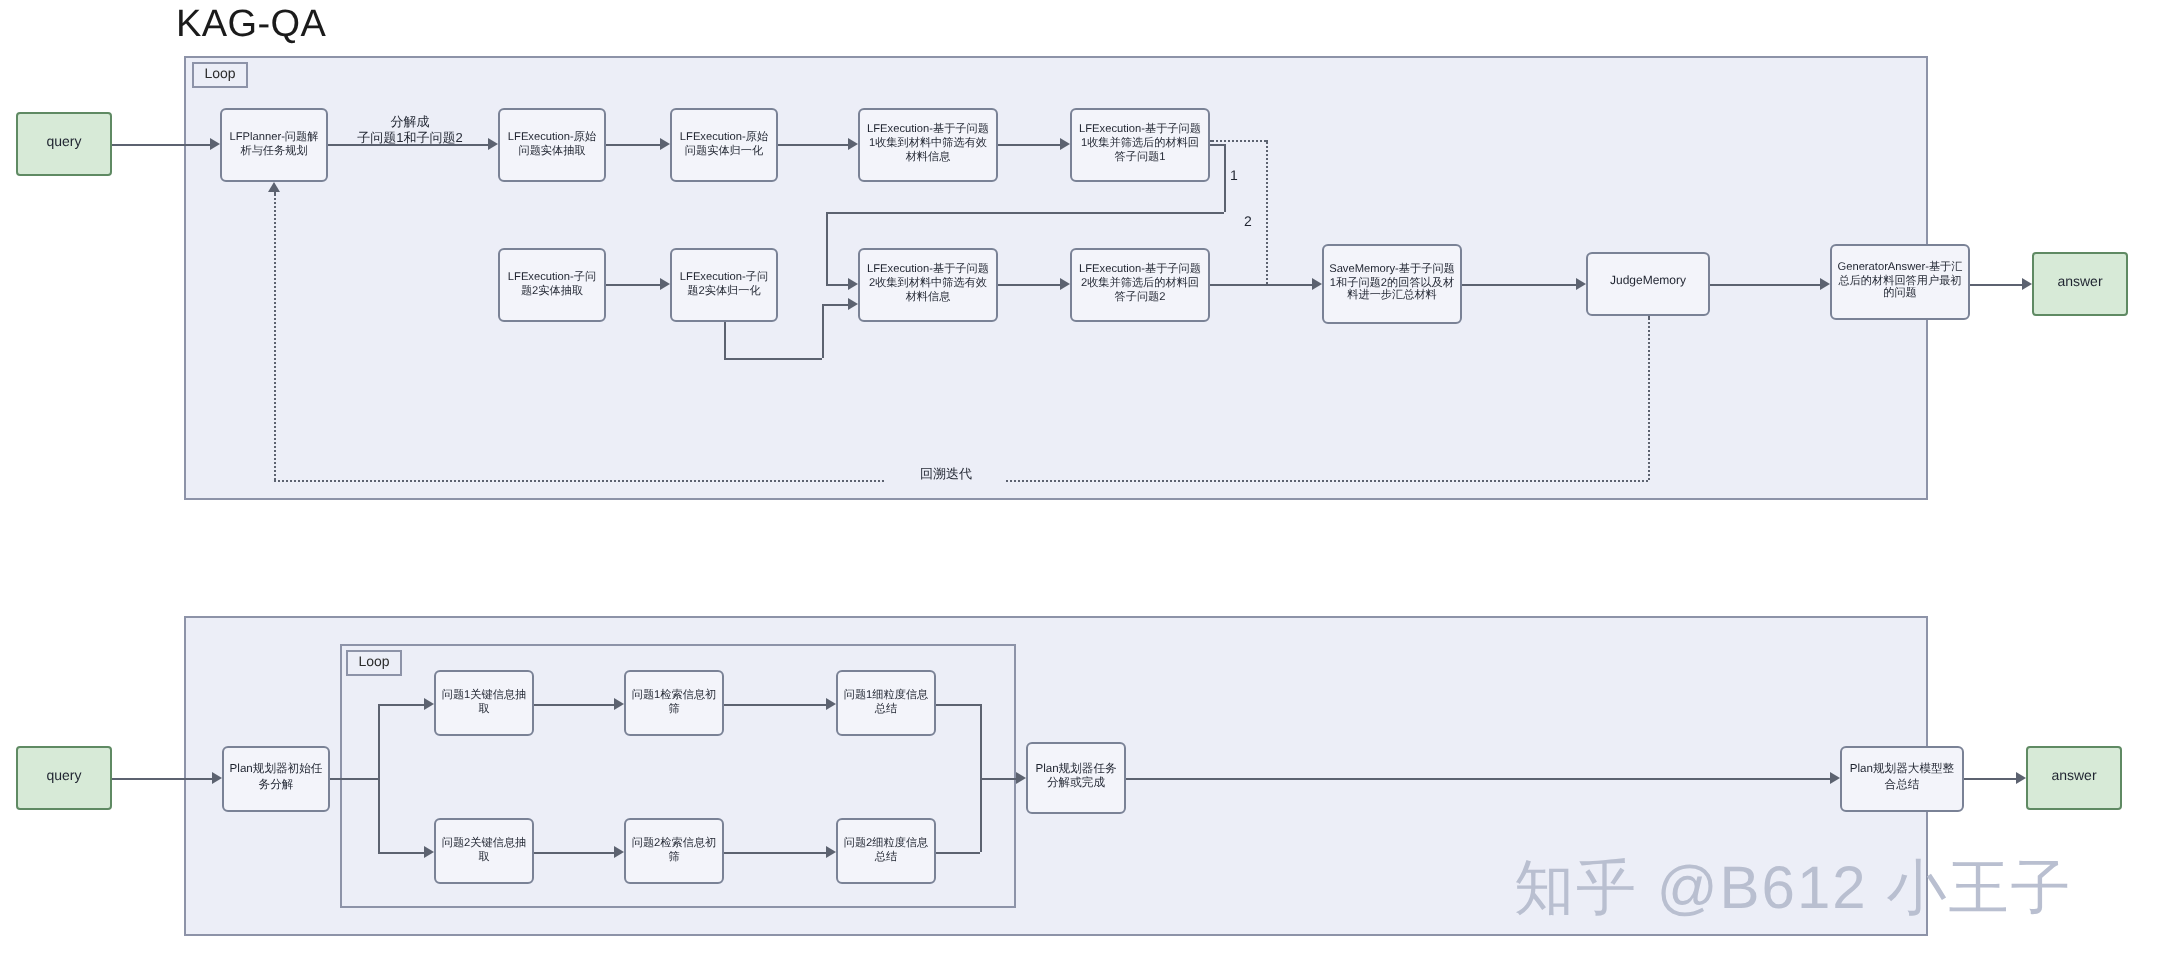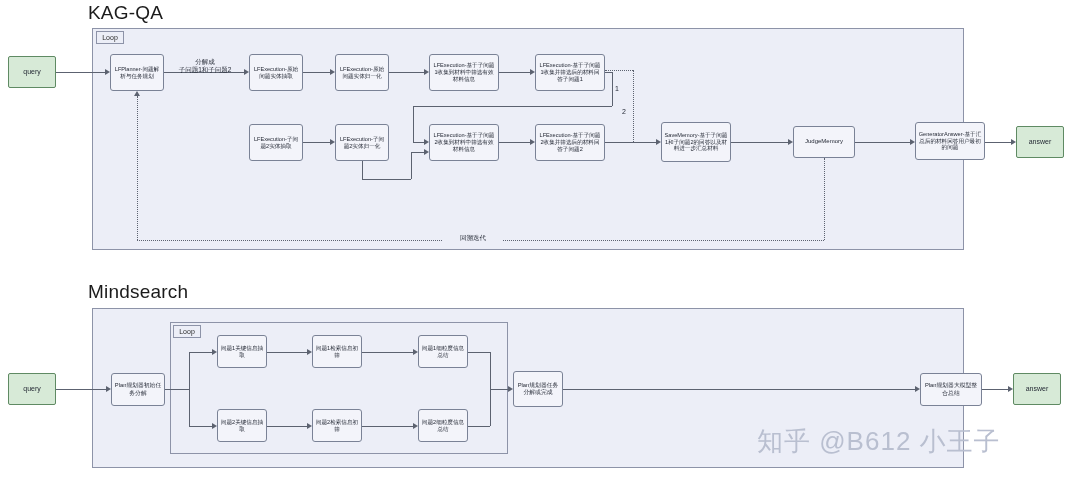--- a/index.html
+++ b/index.html
@@ -26,21 +26,21 @@
   .dot.h{height:0;border-top:1px dotted #5c6270;}
   .dot.v{width:0;border-left:1px dotted #5c6270;}
 
   .arrow{position:absolute;width:0;height:0;}
   .arrow.r{border-left:5px solid #5c6270;border-top:3.5px solid transparent;border-bottom:3.5px solid transparent;}
   .arrow.u{border-bottom:5px solid #5c6270;border-left:3.5px solid transparent;border-right:3.5px solid transparent;}
 
   .edgelabel{position:absolute;font-size:6.5px;color:#1f2430;text-align:center;line-height:1.25;white-space:nowrap;}
   .numlabel{position:absolute;font-size:7px;color:#1f2430;}
 
-  .watermark{position:absolute;font-size:26px;color:#b9bfd0;white-space:nowrap;letter-spacing:1px;}
+  .watermark{position:absolute;font-size:30px;color:#b9bfd0;white-space:nowrap;letter-spacing:1px;}
 </style>
 </head>
 <body>
 
 <div id="canvas">
 
   <div class="section-title" style="left:88px;top:2px;">KAG-QA</div>
 
   <div class="panel" style="left:92px;top:28px;width:872px;height:222px;"></div>
   <div class="looptab" style="left:96px;top:31px;width:28px;height:13px;">Loop</div>
@@ -150,21 +150,20 @@
   <div class="node term" style="left:1016px;top:126px;width:48px;height:32px;font-size:7px;">
     <span>answer</span>
   </div>
 
   <div class="dot v" style="left:824px;top:158px;height:82px;"></div>
   <div class="dot h" style="left:137px;top:240px;width:687px;"></div>
   <div class="dot v" style="left:137px;top:96px;height:144px;"></div>
   <div class="arrow u" style="left:133.5px;top:91px;"></div>
   <div class="edgelabel" style="left:443px;top:234px;width:60px;background:#eceef7;">回溯迭代</div>
 
-  <div class="section-title" style="left:88px;top:281px;">Mindsearch</div>
 
   <div class="panel" style="left:92px;top:308px;width:872px;height:160px;"></div>
 
   <div class="loopbox" style="left:170px;top:322px;width:338px;height:132px;"></div>
   <div class="looptab" style="left:173px;top:325px;width:28px;height:13px;">Loop</div>
 
   <div class="node term" style="left:8px;top:373px;width:48px;height:32px;font-size:7px;">
     <span>query</span>
   </div>
   <div class="edge h" style="left:56px;top:389px;width:50px;"></div>

